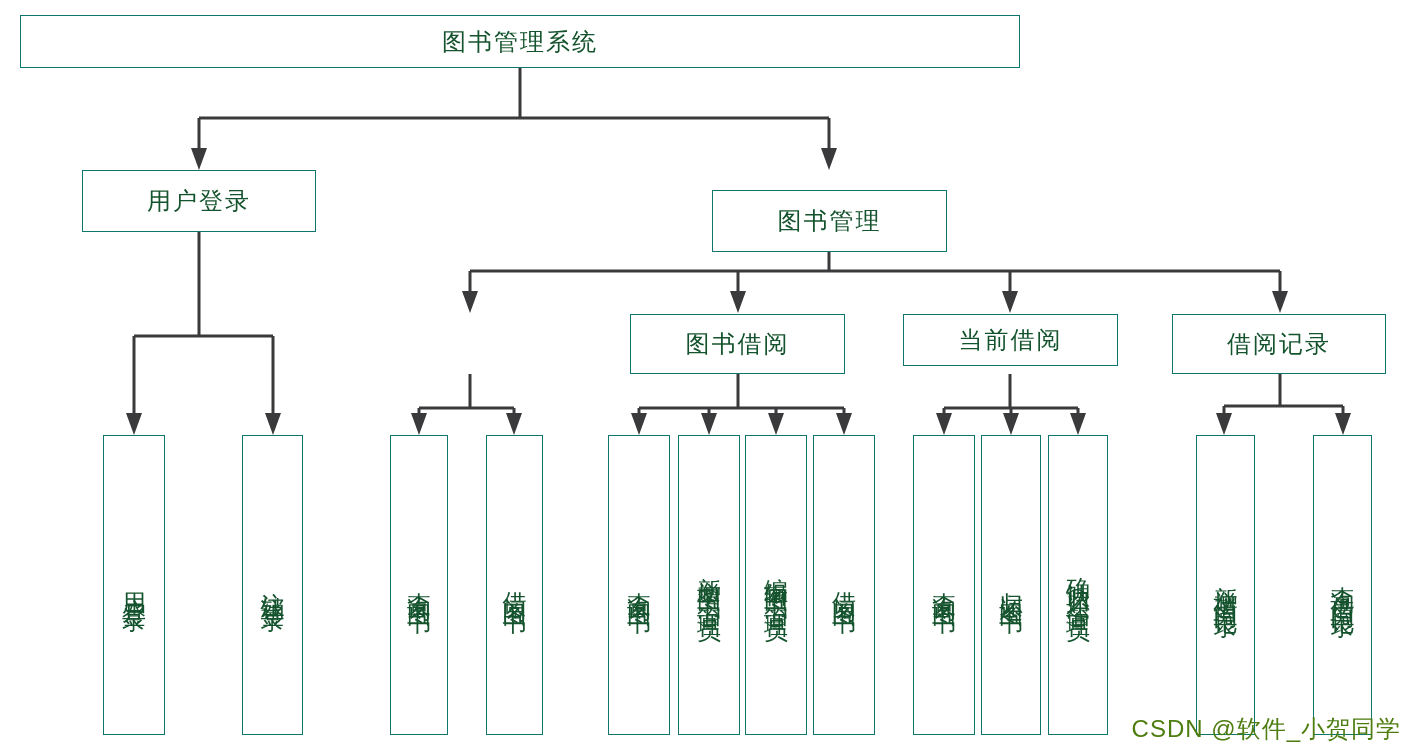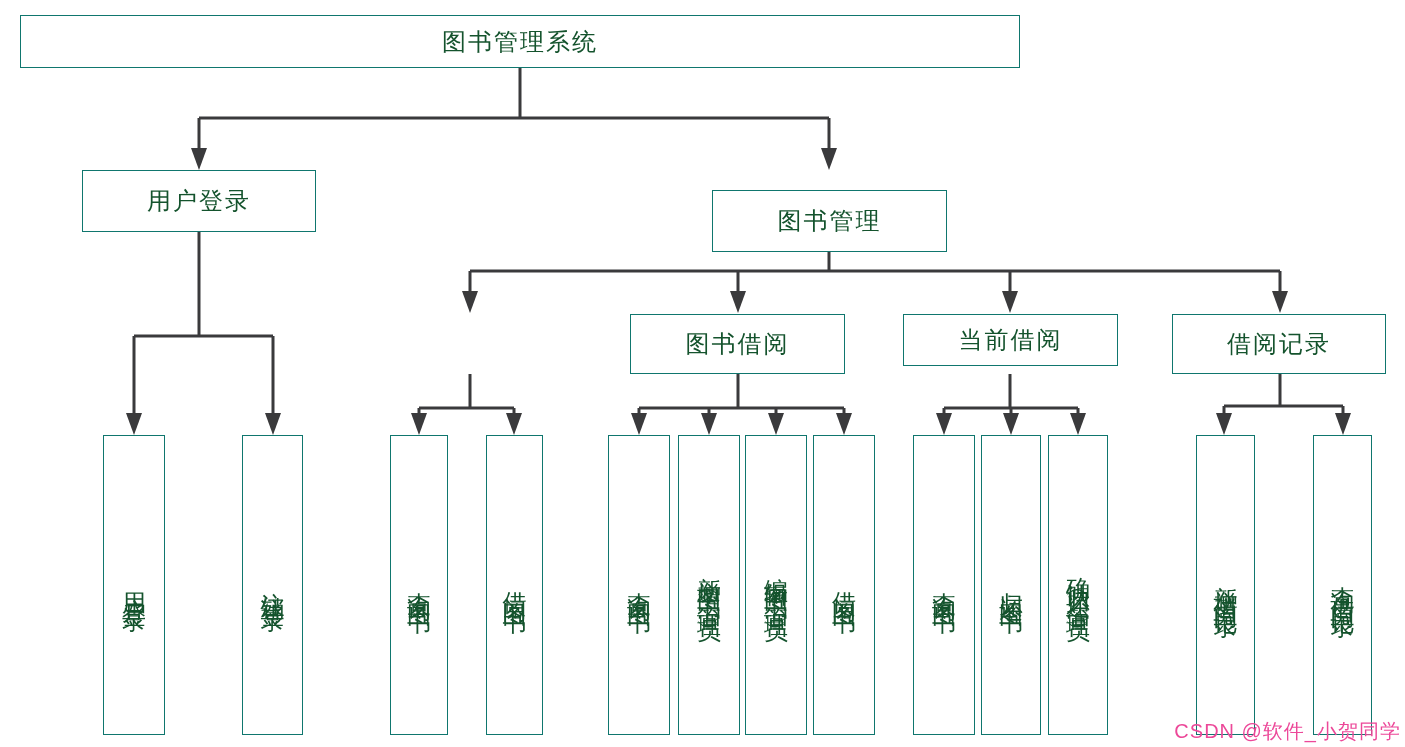--- a/index.html
+++ b/index.html
@@ -50,22 +50,22 @@
     writing-mode: vertical-rl;
     text-orientation: mixed;
     font-size: 24px;
     letter-spacing: 6px;
     line-height: 1;
   }
   .watermark {
     position: absolute;
     right: 4px;
     bottom: 2px;
-    font-size: 20px;
-    color: #ec4899;
+    font-size: 24px;
+    color: #4d7c0f;
     letter-spacing: 1px;
     z-index: 5;
     margin-left: 45px;
   }
 </style>
 </head>
 <body>
 
 <div class="stage">
 

